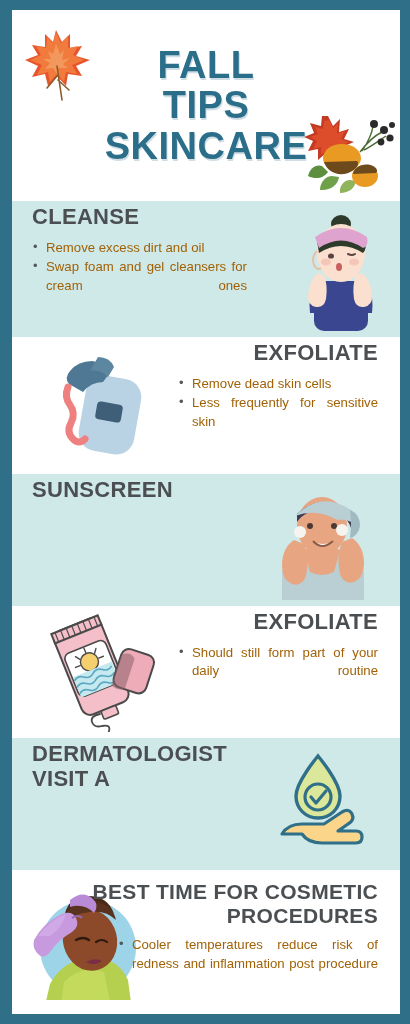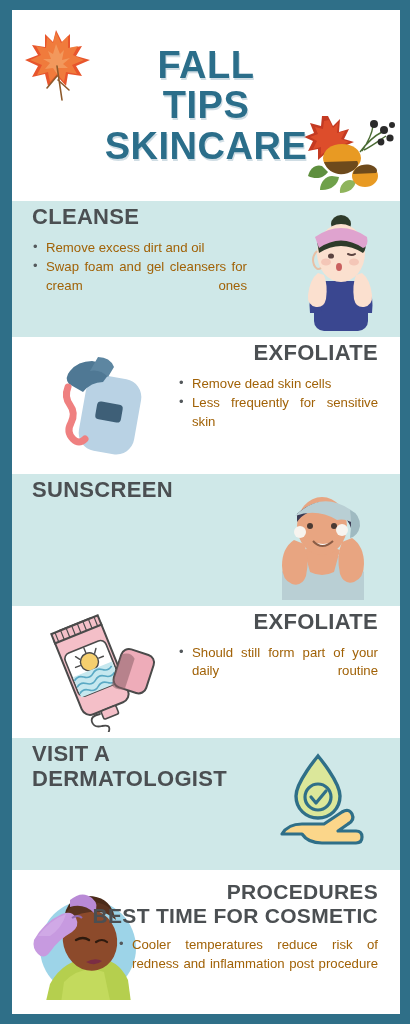--- a/index.html
+++ b/index.html
@@ -248,22 +248,22 @@
 
     <div class="sec tint" style="height:132px">
       <svg class="art art-derm" viewBox="0 0 86 100">
         <path d="M40 4 C40 4 18 30 18 44 C18 57 28 66 40 66 C52 66 62 57 62 44 C62 30 40 4 40 4 Z" fill="#dbe79a" stroke="#2f6f88" stroke-width="3.4"></path>
         <circle cx="40" cy="45" r="13" fill="none" stroke="#2f6f88" stroke-width="3.2"></circle>
         <path d="M33 45 l5 6 l10 -12" fill="none" stroke="#2f6f88" stroke-width="3.2" stroke-linecap="round" stroke-linejoin="round"></path>
         <path d="M4 82 q6 -10 20 -10 h22 l18 -12 q7 -4 10 2 q3 6 -4 10 l-10 7 h18 q6 0 6 6 q0 6 -6 6 h-34 q-14 0 -20 -9 z" fill="#fbd68a" stroke="#2f6f88" stroke-width="3.2" stroke-linejoin="round"></path>
       </svg>
       <div class="sec-body">
         <h2 class="head">
+          <span style="display:block">DERMATOLOGIST</span>
           <span style="display:block">VISIT A</span>
-          <span style="display:block">DERMATOLOGIST</span>
         </h2>
       </div>
     </div>
 
     <div class="sec plain" style="height:130px">
       <svg class="art art-cosm" viewBox="0 0 128 128">
         <circle cx="64" cy="64" r="48" fill="#9dd4e8"></circle>
         <path d="M26 100 q14 -26 44 -26 q24 0 34 22 l4 30 l-88 0 z" fill="#b5cf4e"></path>
         <path d="M40 98 q18 -18 40 -10 l8 38 l-52 0 z" fill="#c3da5d"></path>
         <ellipse cx="66" cy="56" rx="27" ry="31" fill="#8c4a2b" transform="rotate(-14 66 56)"></ellipse>
@@ -272,22 +272,22 @@
         <path d="M52 56 q7 -4 13 0" stroke="#2e1a0e" stroke-width="2.4" fill="none" stroke-linecap="round"></path>
         <path d="M72 58 q6 -4 11 0" stroke="#2e1a0e" stroke-width="2.2" fill="none" stroke-linecap="round"></path>
         <path d="M62 78 q9 -5 16 -1 q-7 6 -16 1 z" fill="#7b2d44"></path>
         <path d="M46 16 q12 -10 22 -2 q8 7 2 15 q-10 -10 -24 -6 z" fill="#b98ad6"></path>
         <path d="M10 56 q10 -18 28 -26 q10 -4 14 4 q4 8 -4 14 q-14 8 -22 20 q-6 8 -12 2 q-6 -6 -4 -14 z" fill="#c79ae0"></path>
         <path d="M14 52 q12 -16 28 -22 q-4 14 -16 22 z" fill="#d4afe8" opacity="0.7"></path>
         <path d="M48 34 q6 -4 10 0" stroke="#8f6ab0" stroke-width="2" fill="none"></path>
       </svg>
       <div class="sec-body right" style="padding-top:10px">
         <h2 class="head big">
+          <span style="display:block">BEST TIME FOR COSMETIC</span>
           <span style="display:block">PROCEDURES</span>
-          <span style="display:block">BEST TIME FOR COSMETIC</span>
         </h2>
         <ul class="bullets w-wide">
           <li class="just">Cooler temperatures reduce risk of redness and inflammation post procedure</li>
         </ul>
       </div>
     </div>
 
   </div>
 </div>
 

